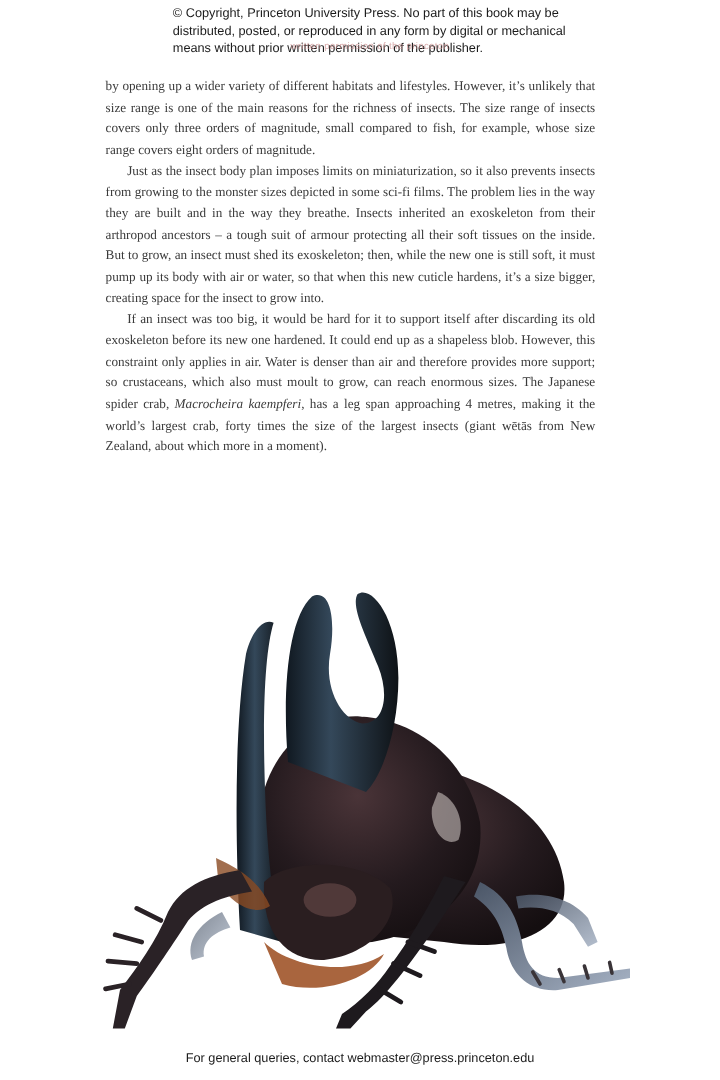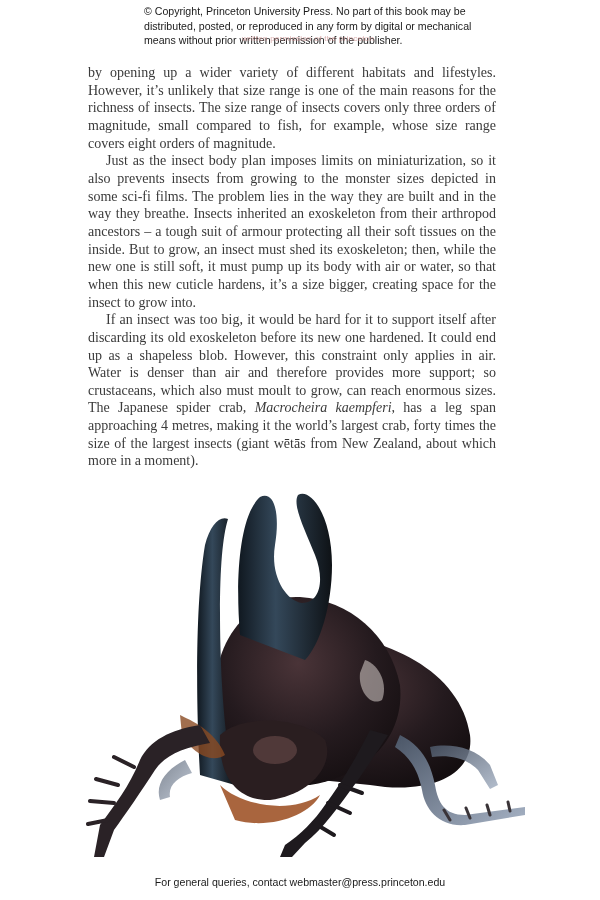--- a/index.html
+++ b/index.html
@@ -11,21 +11,21 @@
       color: #1a1a1a;
     }
     .watermark {
       position: absolute; left: 242px; top: 34px;
       font-family: "Liberation Sans", sans-serif; font-size: 8px; color: #c98a8a; opacity: .7;
       letter-spacing: .3px;
     }
 
     .body-text {
       position: absolute; left: 88px; top: 64px; width: 408px;
-      font-family: "Liberation Serif", serif; font-size: 14px; line-height: 17.65px;
+      font-family: "Liberation Serif", serif; font-size: 11px; line-height: 17.65px;
       color: #3a3a3a; text-align: justify;
     }
     .body-text p { margin: 0; }
     .body-text p.indent { text-indent: 18px; }
     .body-text i { font-style: italic; }
 
     .figure {
       position: absolute; left: 70px; top: 485px; width: 470px; height: 385px;
     }
     .figure svg { width: 100%; height: 100%; display: block; }

